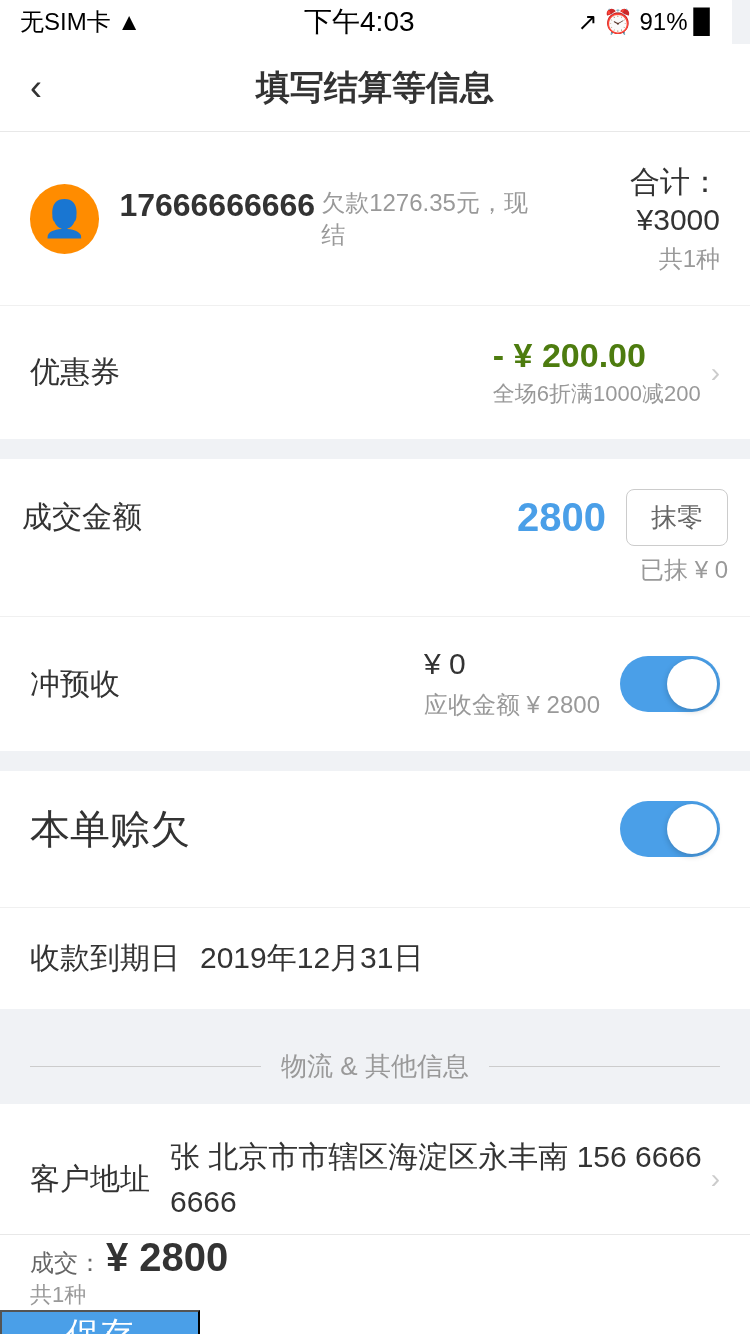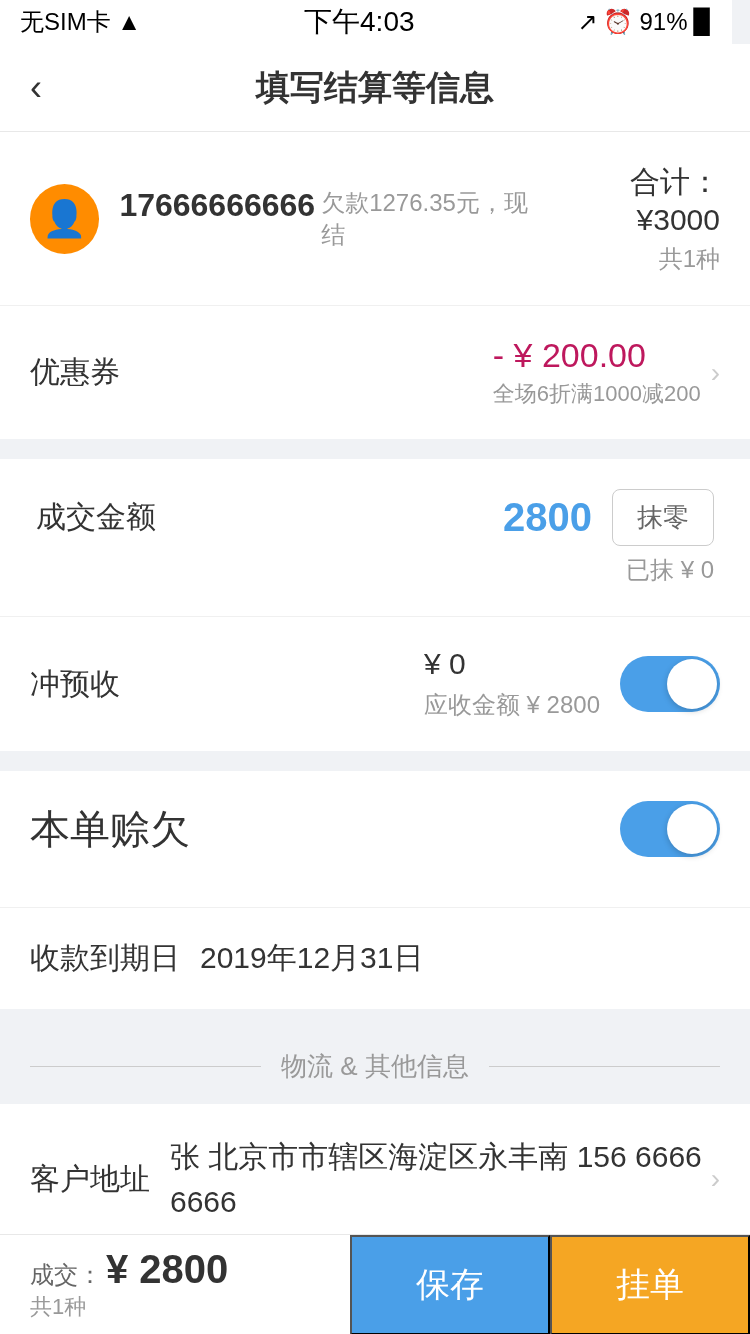--- a/index.html
+++ b/index.html
@@ -95,28 +95,28 @@
     .coupon-row {
       display: flex;
       align-items: center;
       justify-content: space-between;
       padding: 30px 30px;
       background: #fff;
       border-top: 1px solid #f0f0f0;
     }
     .coupon-label { font-size: 30px; color: #333; }
     .coupon-right { display: flex; align-items: center; gap: 10px; }
-    .coupon-discount { font-size: 34px; color: #be185d; font-weight: 400; }
+    .coupon-discount { font-size: 34px; color: #4d7c0f; font-weight: 700; }
     .coupon-desc { font-size: 22px; color: #999; margin-top: 4px; text-align: right; }
     .chevron-right { font-size: 28px; color: #ccc; }
 
     
     .deal-section {
       background: #fff;
-      padding: 30px 36px;
+      padding: 30px 22px;
     }
     .deal-row {
       display: flex;
       align-items: center;
       justify-content: space-between;
     }
     .deal-label { font-size: 30px; color: #333; }
     .deal-right { display: flex; align-items: center; gap: 20px; }
     .deal-amount { font-size: 40px; font-weight: 600; color: #4a9fe8; }
     .round-btn {
@@ -223,20 +223,21 @@
 
     
     .bottom-bar {
       position: fixed;
       bottom: 0;
       width: 750px;
       height: 100px;
       display: flex;
       background: #fff;
       border-top: 1px solid #e8e8e8;
+      flex-direction: column;
     }
     .bottom-summary {
       flex: 1;
       display: flex;
       flex-direction: column;
       justify-content: center;
       padding: 0 30px;
     }
     .bottom-deal { font-size: 24px; color: #666; }
     .bottom-amount { font-size: 40px; font-weight: 600; color: #333; }

